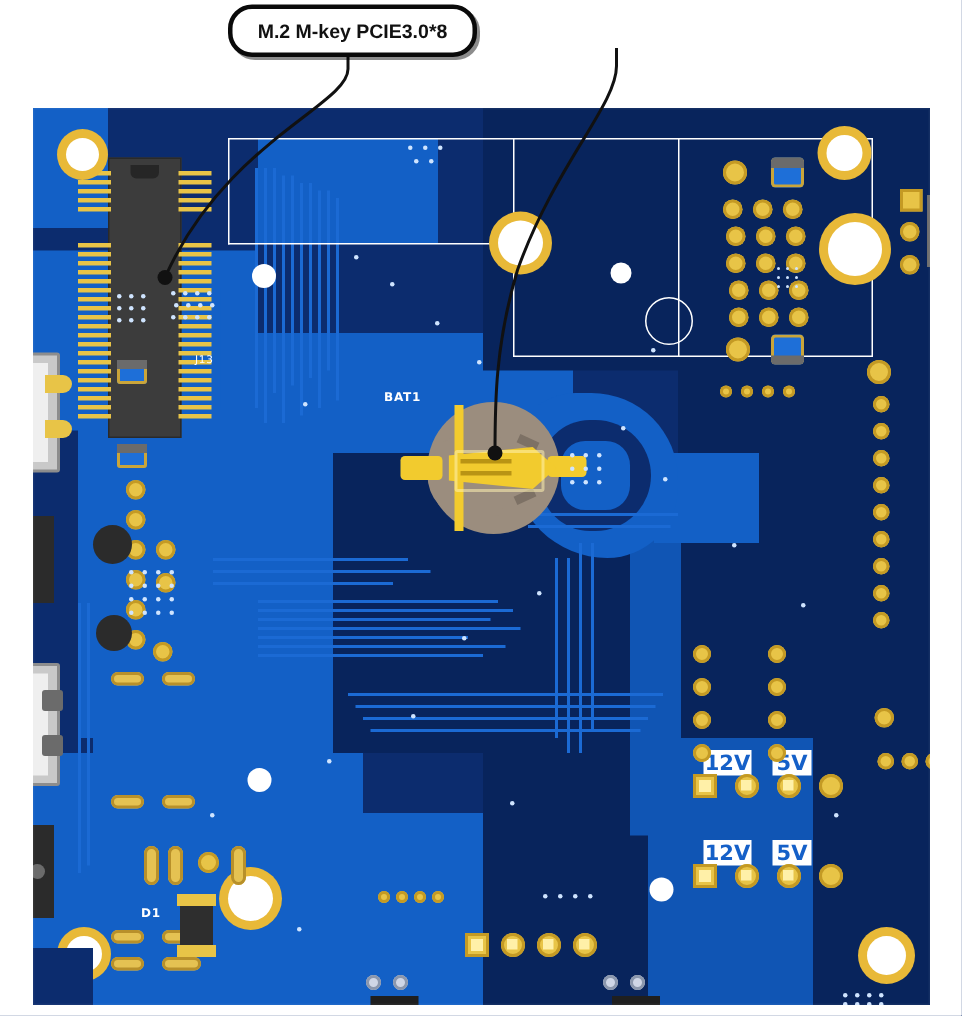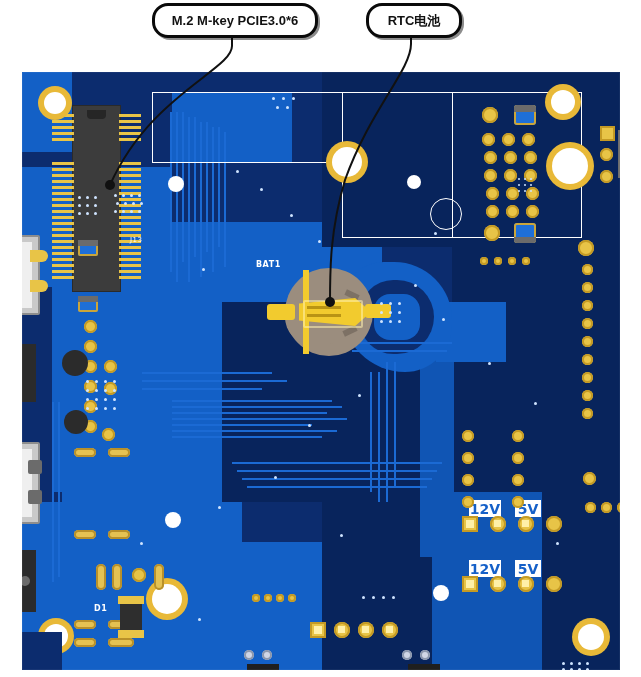--- a/index.html
+++ b/index.html
@@ -96,24 +96,21 @@
     <path d="M232,32 L232,46 C232,70 150,95 110,185" stroke="#111" stroke-width="2" fill="none"></path>
     <circle cx="110" cy="185" r="5" fill="#111"></circle>
   </svg>
 
   <svg class="leader" style="left:0;top:0;width:641px;height:677px;">
     <path d="M411,32 L411,44 C411,70 370,110 345,180 C330,230 330,270 330,302" stroke="#111" stroke-width="2" fill="none"></path>
     <circle cx="330" cy="302" r="5" fill="#111"></circle>
   </svg>
 
   <div id="callout-m2" class="callout">
-    <span>M.2 M-key PCIE3.0*6</span>
-  </div>
-  <div id="callout-rtc" class="callout">
-    <span>RTC电池</span>
+    <span>M.2 M-key PCIE3.0*8</span>
   </div>
 
   <div id="board">
 
     <div class="z fill-mid" style="left:0;top:0;width:50px;height:80px;"></div>
     <div class="z fill-mid" style="left:0;top:95px;width:150px;height:120px;"></div>
     <div class="z fill-mid" style="left:30px;top:120px;width:95px;height:300px;"></div>
     <div class="z fill-mid" style="left:40px;top:330px;width:180px;height:265px;"></div>
     <div class="z fill-mid" style="left:0;top:430px;width:120px;height:168px;"></div>
     <div class="z fill-mid" style="left:90px;top:200px;width:230px;height:170px;"></div>

